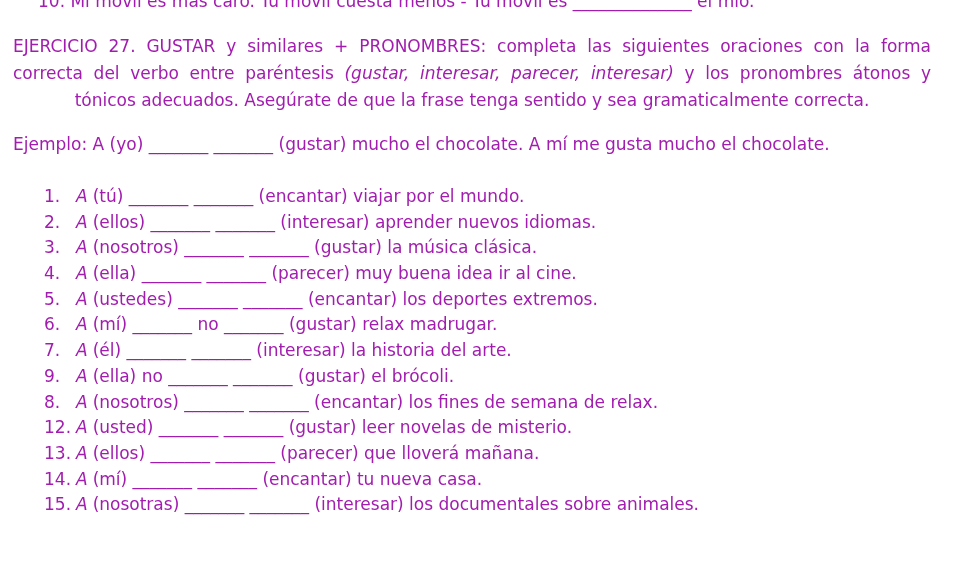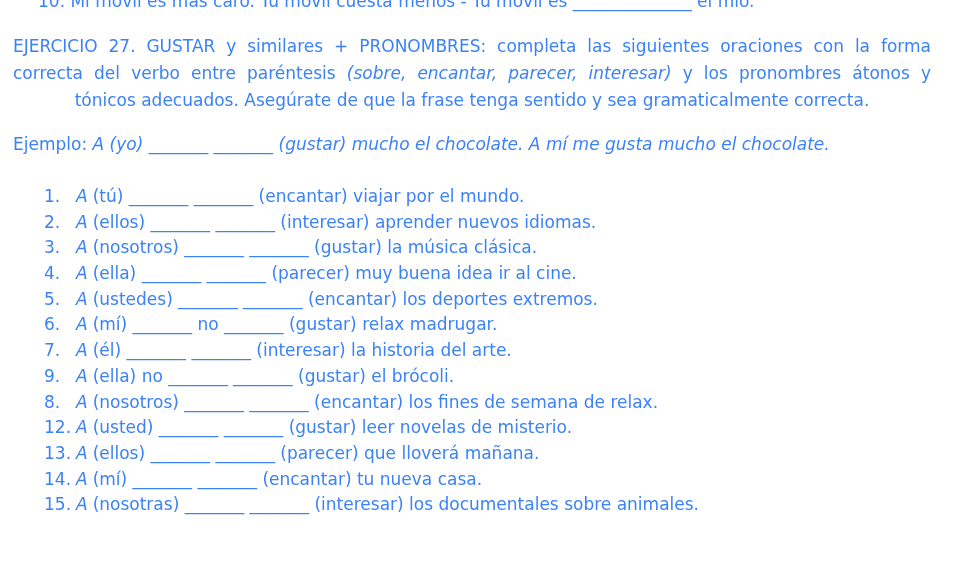--- a/index.html
+++ b/index.html
@@ -8,21 +8,21 @@
     background: #ffffff;
   }
   .page {
     position: relative;
     width: 961px;
     height: 581px;
     background: #ffffff;
     overflow: hidden;
     font-family: "DejaVu Sans", sans-serif;
     font-size: 17px;
-    color: #3b82f6;
+    color: #a21caf;
   }
   .clipped-line {
     position: absolute;
     top: -9px;
     left: 38px;
     white-space: nowrap;
     line-height: 20px;
   }
   .instructions {
     position: absolute;
@@ -39,21 +39,20 @@
     text-align: center;
   }
   .example {
     position: absolute;
     top: 131px;
     left: 13px;
     line-height: 27px;
     white-space: nowrap;
   }
   .example .ex-body {
-    font-style: italic;
     text-align: center;
   }
   .list {
     position: absolute;
     top: 176px;
     left: 44px;
     margin-top: 8px;
   }
   .item {
     height: 25.7px;
@@ -71,21 +70,21 @@
 </style>
 </head>
 <body>
 
 <div class="page">
 
   <div class="clipped-line">10. Mi móvil es más caro. Tu móvil cuesta menos - Tu móvil es ______________ el mío.</div>
 
   <div class="instructions">
     <div class="jline">EJERCICIO 27. GUSTAR y similares + PRONOMBRES: completa las siguientes oraciones con la forma</div>
-    <div class="jline"><span>correcta del verbo entre paréntesis </span><i>(sobre, encantar, parecer, interesar)</i><span> y los pronombres átonos y</span></div>
+    <div class="jline"><span>correcta del verbo entre paréntesis </span><i>(gustar, interesar, parecer, interesar)</i><span> y los pronombres átonos y</span></div>
     <div class="jline-last">tónicos adecuados. Asegúrate de que la frase tenga sentido y sea gramaticalmente correcta.</div>
   </div>
 
   <div class="example"><span class="ex-label">Ejemplo:</span> <span class="ex-body">A (yo) _______ _______ (gustar) mucho el chocolate. A mí me gusta mucho el chocolate.</span></div>
 
   <div class="list" id="items-container">
   <div class="item">
     <span class="num">1.</span><span class="body"><i class="lead">A</i><span class="rest">(tú) _______ _______ (encantar) viajar por el mundo.</span></span>
   </div>
 

